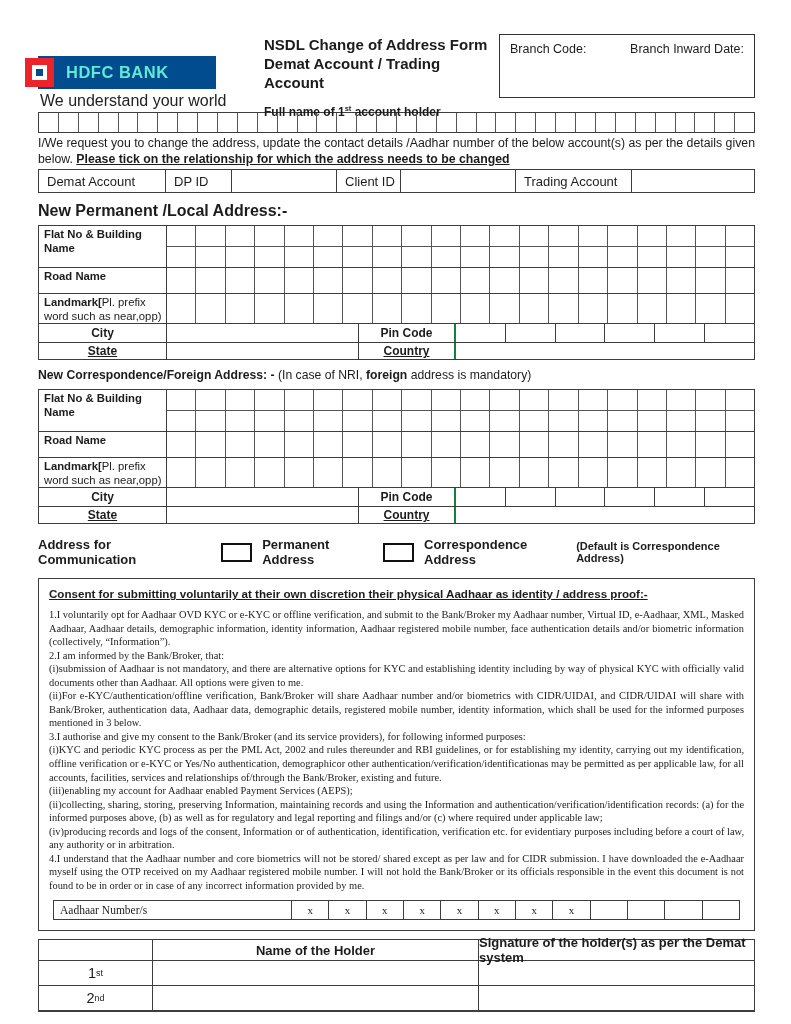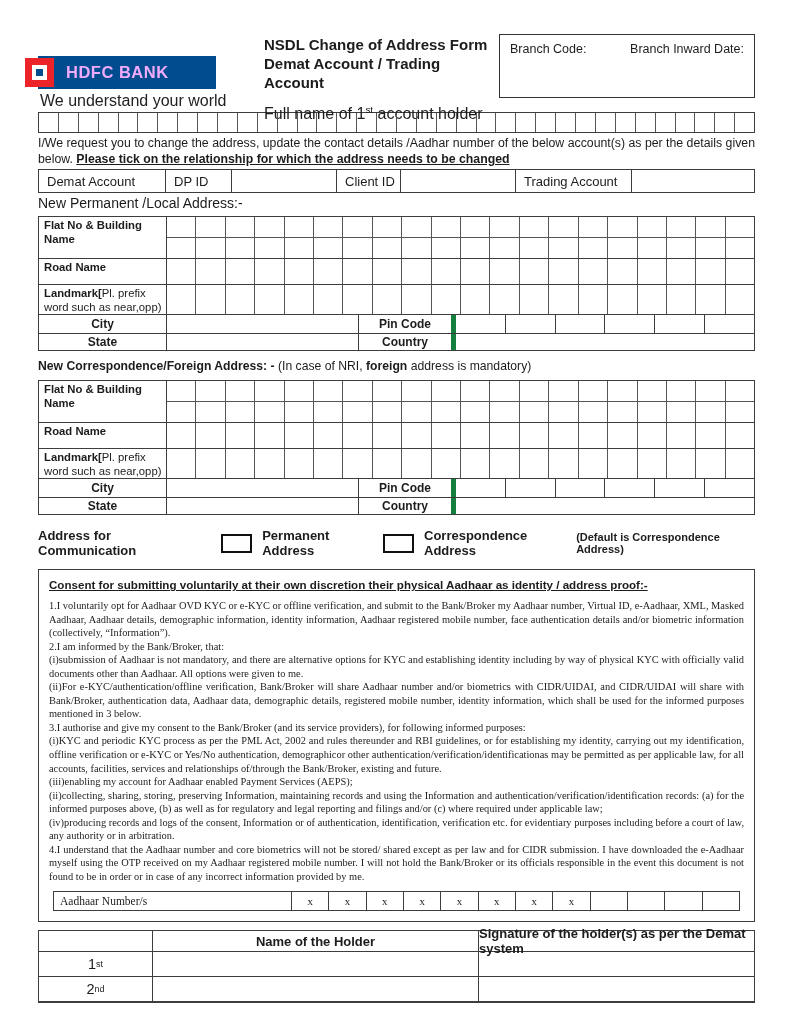--- a/index.html
+++ b/index.html
@@ -14,67 +14,67 @@
   }
   b, .b { font-weight:bold; }
   .u { text-decoration:underline; }
   sup { font-size:0.62em; vertical-align:super; }
 
   
   .hdr { display:flex; align-items:flex-start; height:72px; }
   .logo-wrap { width:196px; padding-top:22px; }
   .logo-band { position:relative; background:var(--hdfc-blue,#004c8f); height:33px;
                display:flex; align-items:center; padding:0 12px 0 28px; width:178px; }
-  .logo-band .bank-name { color:#f0abfc; font-weight:bold; font-size:16.5px; letter-spacing:0.5px; white-space:nowrap; }
+  .logo-band .bank-name { color:#5eead4; font-weight:bold; font-size:16.5px; letter-spacing:0.5px; white-space:nowrap; }
   .emblem { position:absolute; left:-13px; top:2px; width:29px; height:29px; background:var(--hdfc-red,#ed232a);
             display:flex; align-items:center; justify-content:center; }
   .emblem-in { width:15px; height:15px; background:#fff; display:flex; align-items:center; justify-content:center; }
   .emblem-core { width:7px; height:7px; background:var(--hdfc-blue,#004c8f); }
   .tagline { font-size:16px; color:#222; margin-top:3px; padding-left:2px; white-space:nowrap; }
   .titles { flex:1; padding-left:30px; padding-top:2px; }
   .title-l { font-size:15px; font-weight:bold; line-height:1.25; }
-  .fullname { font-size:16px; margin-top:12px; }
+  .fullname { font-size:12px; margin-top:12px;font-weight:bold; }
   .branch-box { width:256px; height:64px; border:1.6px solid #333; padding:7px 10px;
                 display:flex; flex-direction:row; justify-content:space-between; font-size:12.5px; }
 
   
   .cells { display:flex; border:1.2px solid #3d3d3d; }
   .cells .cell { flex:1; border-right:1px solid #555; }
   .cells .cell:last-child { border-right:none; }
   .name-cells { height:21px; margin-top:6px; }
 
   
   .intro { font-size:12.3px; line-height:1.28; margin-top:3px; text-align:justify; }
   .intro .pre { white-space:pre-wrap; }
 
   
   .acct { display:flex; border:1.3px solid #3d3d3d; height:24px; margin-top:2px; font-size:13px; }
   .acct > div { border-right:1px solid #3d3d3d; display:flex; align-items:center; padding-left:8px; }
   .acct > div:last-child { border-right:none; }
 
-  .sect-head { font-size:14px; font-weight:normal; margin-top:2px; }
+  .sect-head { font-size:16px; font-weight:bold; margin-top:9px; }
 
   
   .atable { border:1.3px solid #3d3d3d; margin-top:5px; }
   .arow { display:flex; border-bottom:1px solid #3d3d3d; }
   .arow:last-child { border-bottom:none; }
   .albl { width:128px; border-right:1px solid #3d3d3d; font-size:11.3px; font-weight:bold;
           padding:2px 4px 2px 5px; line-height:1.2; }
   .albl .rg { font-weight:normal; }
   .albl.ctr { display:flex; align-items:center; justify-content:center; padding:0; font-size:12px; }
   .aboxes { flex:1; display:flex; flex-direction:column; }
   .aboxes .cells { border:none; flex:1; }
   .aboxes .cells + .cells { border-top:1px solid #555; }
   .flat-row { height:42px; }
   .road-row { height:26px; }
   .land-row { height:30px; }
   .city-row { height:19px; }
-  .state-row { height:16px; }
+  .state-row { height:16px;text-decoration:underline; }
   .blankcell { border-right:1px solid #3d3d3d; }
-  .smlbl { width:97px; border-right:5px solid #15803d; display:flex; align-items:center;
+  .smlbl { width:97px; border-right:2px solid #15803d; display:flex; align-items:center;
            justify-content:center; font-size:12px; font-weight:bold; }
   .pin-cells { flex:1; border:none; }
   .pin-cells .cell { border-right:1px solid #3d3d3d; }
   .flexfill { flex:1; }
 
   .corr-lines { margin-top:8px; font-size:12.2px; line-height:1.3; }
   .corr-lines .pre { white-space:pre-wrap; }
 
   
   .comm { display:flex; align-items:center; margin-top:13px; margin-bottom:11px; font-size:13px; font-weight:bold; }

